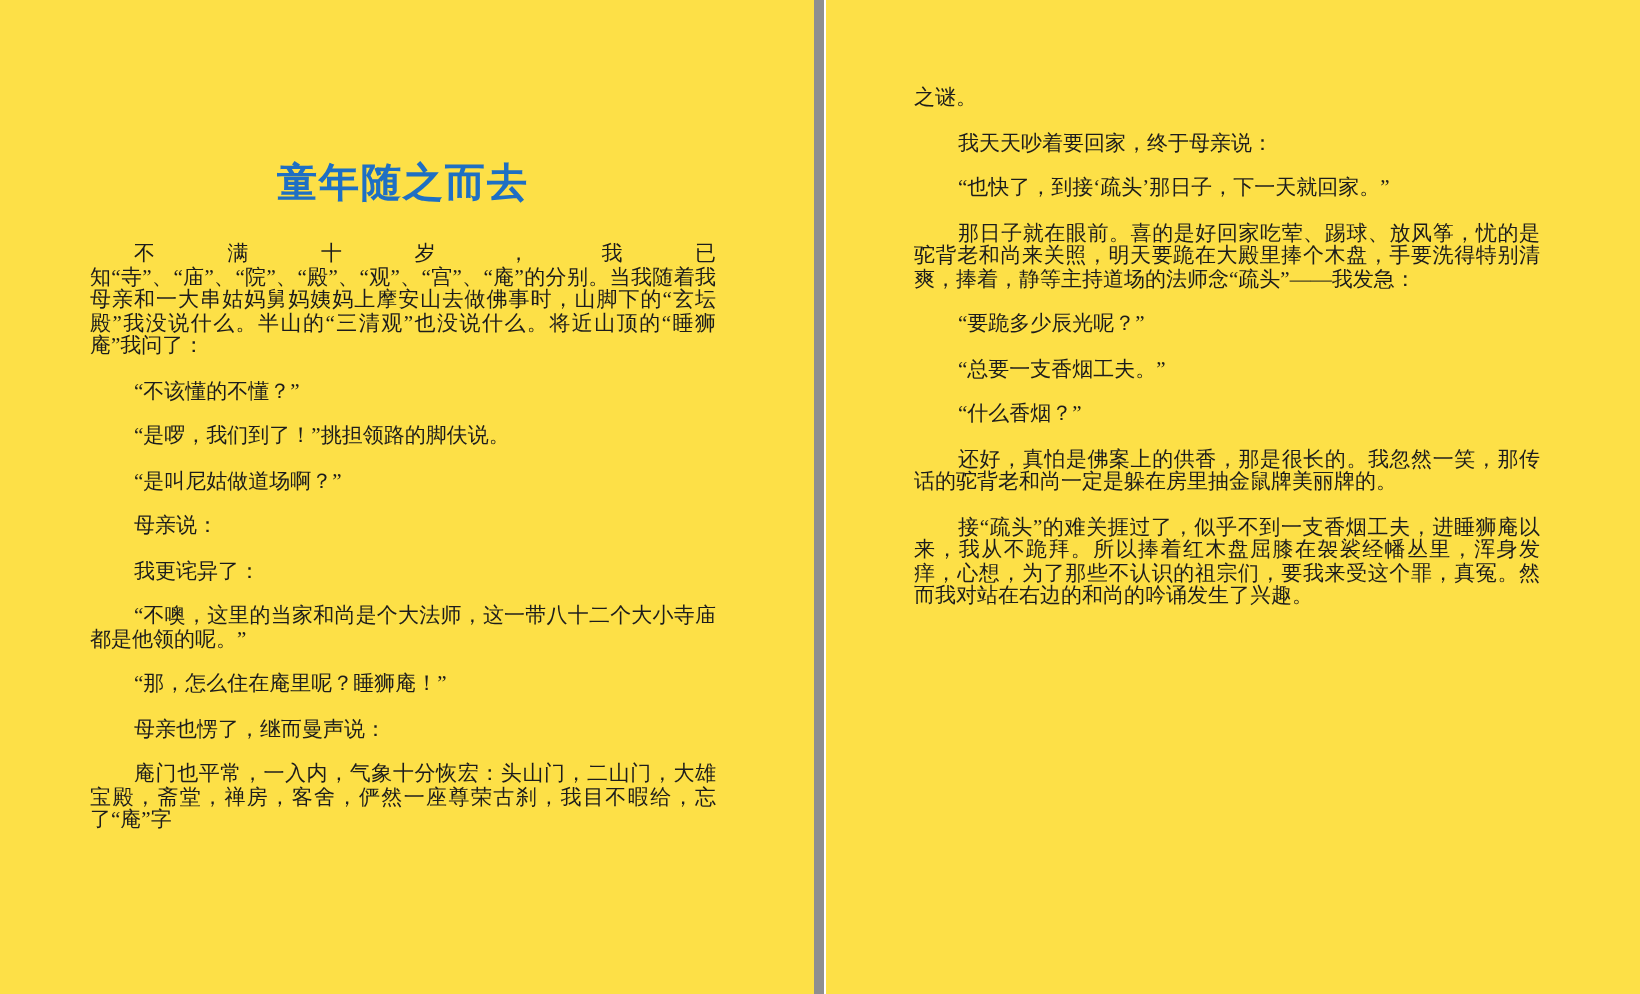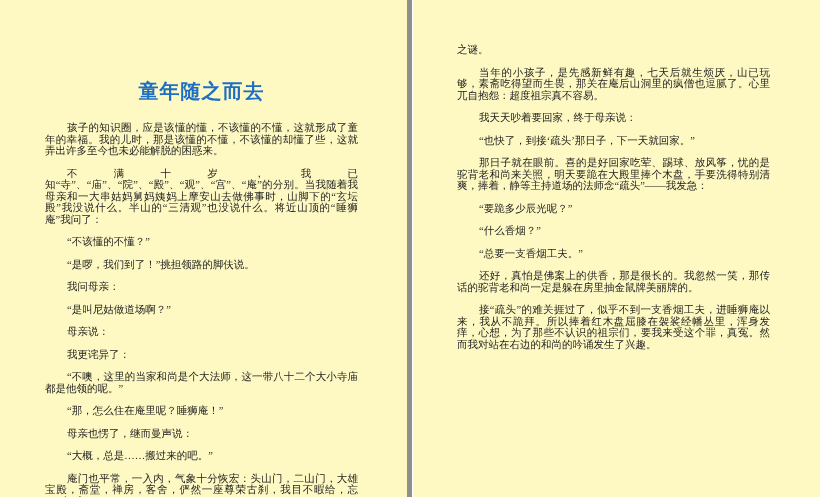--- a/index.html
+++ b/index.html
@@ -11,21 +11,21 @@
   .viewer{
     position:relative;
     width:820px;height:497px;
     background:#ffffff;
     overflow:hidden;
     font-family:"Liberation Serif","DejaVu Serif",serif;
   }
   .page{
     position:absolute;top:0;height:497px;
     box-sizing:border-box;
-    background:#fef9c3;
+    background:#fde047;
   }
   .page-left{
     left:0;width:408px;
     padding:0 50px 0 45px;
   }
   .page-right{
     left:413px;width:407px;
     padding:44px 50px 0 44px;
   }
   .divider{
@@ -53,43 +53,39 @@
   
   .page-right .body p.para:first-child{text-indent:0;}
 </style>
 </head>
 <body>
 
 <div class="viewer">
   <div class="page page-left">
     <h1 class="title">童年随之而去</h1>
     <div class="body">
-        <p class="para">孩子的知识圈，应是该懂的懂，不该懂的不懂，这就形成了童年的幸福。我的儿时，那是该懂的不懂，不该懂的却懂了些，这就弄出许多至今也未必能解脱的困惑来。</p>
         <p class="para">不满十岁，我已知“寺”、“庙”、“院”、“殿”、“观”、“宫”、“庵”的分别。当我随着我母亲和一大串姑妈舅妈姨妈上摩安山去做佛事时，山脚下的“玄坛殿”我没说什么。半山的“三清观”也没说什么。将近山顶的“睡狮庵”我问了：</p>
         <p class="para">“不该懂的不懂？”</p>
         <p class="para">“是啰，我们到了！”挑担领路的脚伕说。</p>
-        <p class="para">我问母亲：</p>
         <p class="para">“是叫尼姑做道场啊？”</p>
         <p class="para">母亲说：</p>
         <p class="para">我更诧异了：</p>
         <p class="para">“不噢，这里的当家和尚是个大法师，这一带八十二个大小寺庙都是他领的呢。”</p>
         <p class="para">“那，怎么住在庵里呢？睡狮庵！”</p>
         <p class="para">母亲也愣了，继而曼声说：</p>
-        <p class="para">“大概，总是……搬过来的吧。”</p>
         <p class="para">庵门也平常，一入内，气象十分恢宏：头山门，二山门，大雄宝殿，斋堂，禅房，客舍，俨然一座尊荣古刹，我目不暇给，忘了“庵”字</p>
       </div>
   </div>
   <div class="divider"></div>
   <div class="page page-right">
     <div class="body">
         <p class="para">之谜。</p>
-        <p class="para">当年的小孩子，是先感新鲜有趣，七天后就生烦厌，山已玩够，素斋吃得望而生畏，那关在庵后山洞里的疯僧也逗腻了。心里兀自抱怨：超度祖宗真不容易。</p>
         <p class="para">我天天吵着要回家，终于母亲说：</p>
         <p class="para">“也快了，到接‘疏头’那日子，下一天就回家。”</p>
         <p class="para">那日子就在眼前。喜的是好回家吃荤、踢球、放风筝，忧的是驼背老和尚来关照，明天要跪在大殿里捧个木盘，手要洗得特别清爽，捧着，静等主持道场的法师念“疏头”——我发急：</p>
         <p class="para">“要跪多少辰光呢？”</p>
+        <p class="para">“总要一支香烟工夫。”</p>
         <p class="para">“什么香烟？”</p>
-        <p class="para">“总要一支香烟工夫。”</p>
         <p class="para">还好，真怕是佛案上的供香，那是很长的。我忽然一笑，那传话的驼背老和尚一定是躲在房里抽金鼠牌美丽牌的。</p>
         <p class="para">接“疏头”的难关捱过了，似乎不到一支香烟工夫，进睡狮庵以来，我从不跪拜。所以捧着红木盘屈膝在袈裟经幡丛里，浑身发痒，心想，为了那些不认识的祖宗们，要我来受这个罪，真冤。然而我对站在右边的和尚的吟诵发生了兴趣。</p>
       </div>
   </div>
 </div>
 
 </body></html>

